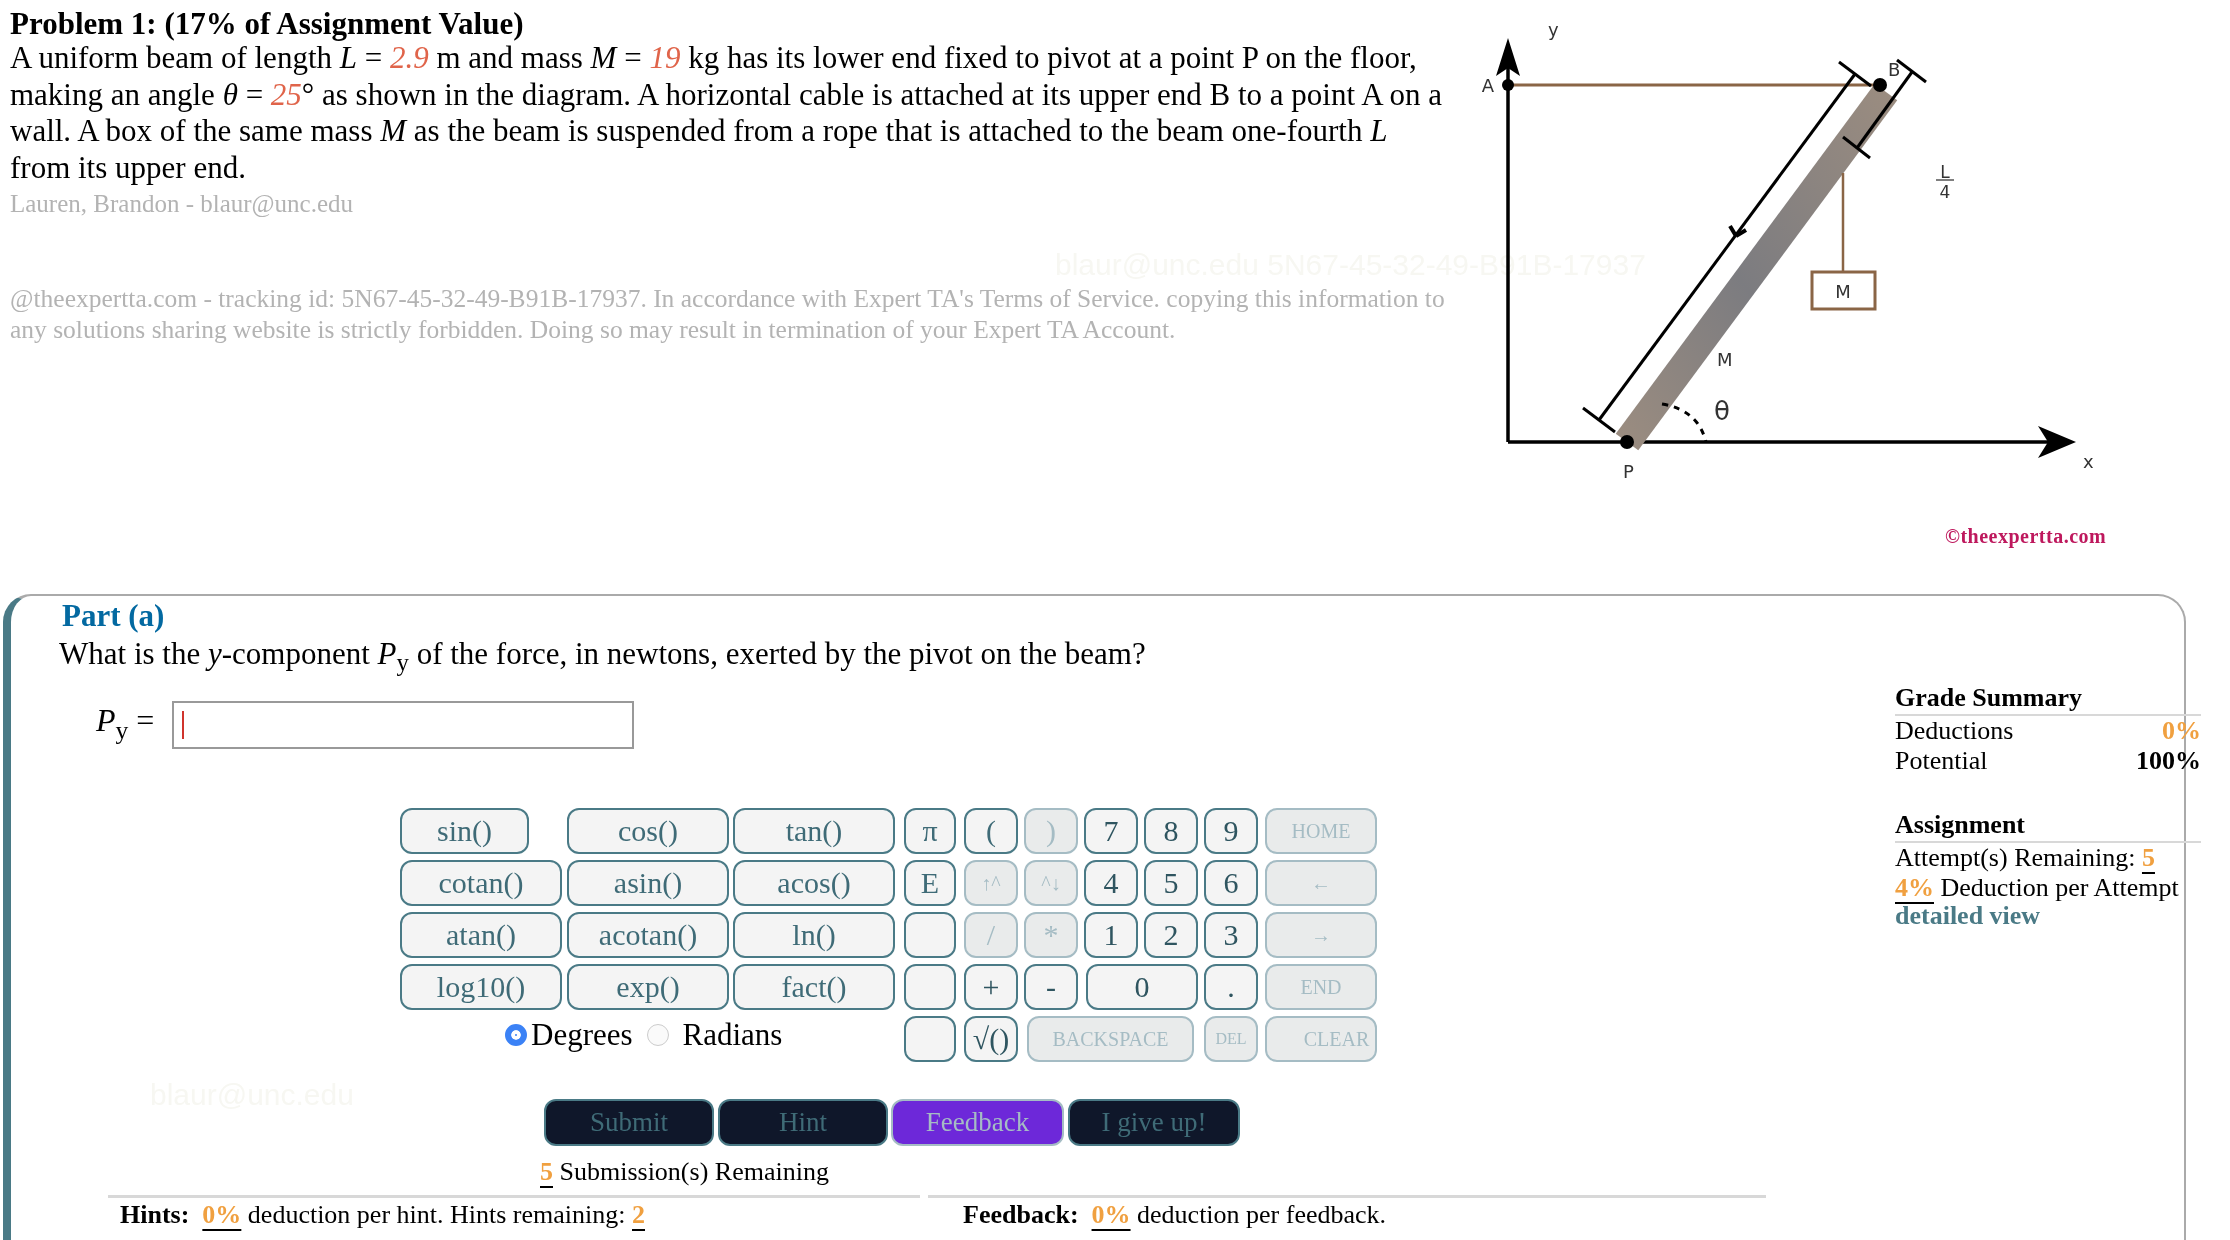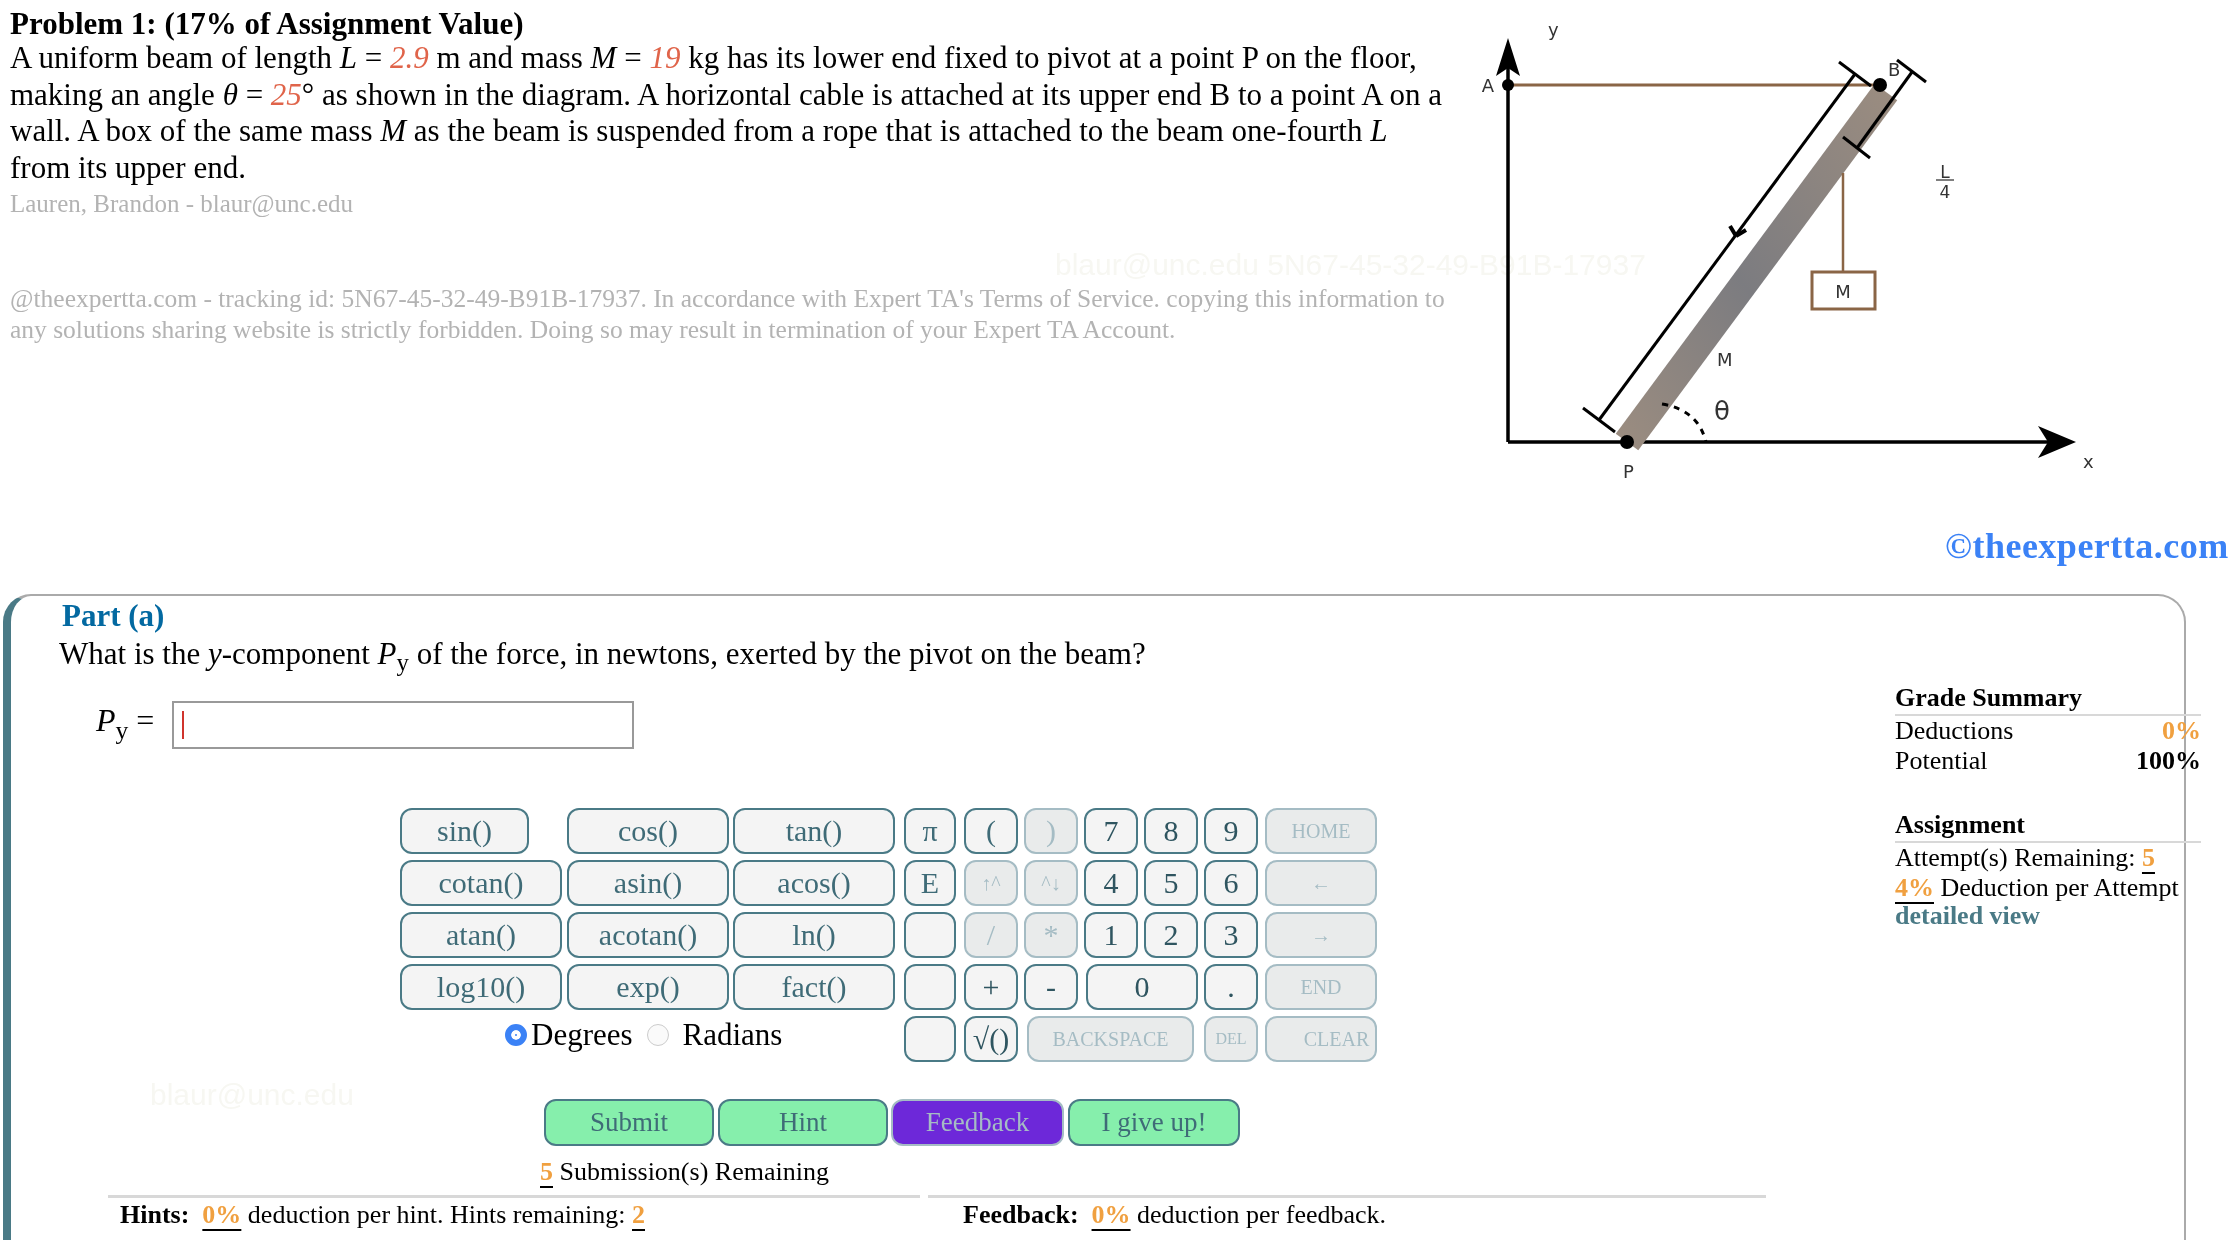--- a/index.html
+++ b/index.html
@@ -13,21 +13,21 @@
   .problem {
     left: 10px; top: 40px; width: 1440px; font-size: 31px; line-height: 36.5px;
   }
   .problem i { font-style: italic; }
   .val { color: #e0644a; font-style: italic; }
   .author { left: 10px; top: 190px; font-size: 25px; color: #b3b3b3; }
   .tracking {
     left: 10px; top: 284px; width: 1440px; font-size: 25.5px; line-height: 30.5px; color: #b3b3b3;
   }
   .wm { color: #f7f7f2; font-family: "Liberation Sans", "DejaVu Sans", sans-serif; font-size: 30px; }
-  .copyright { left: 1945px; top: 525px; font-size: 36px; font-weight: bold; color: #3b82f6; letter-spacing: 0.5px; }
+  .copyright { left: 1945px; top: 525px; font-size: 20px; font-weight: bold; color: #be185d; letter-spacing: 0.5px; }
 
   
   .panel {
     left: 3px; top: 594px; width: 2183px; height: 700px;
     border: 2px solid #aaaaaa; border-left: 8px solid #4a7a86;
     border-radius: 28px 28px 0 0;
   }
   .part-title { left: 62px; top: 598px; font-size: 31px; font-weight: bold; color: #0369a1; }
   .question { left: 59px; top: 636px; font-size: 31px; }
   .question i { font-style: italic; }
@@ -53,21 +53,21 @@
   .kbtn.tiny { font-size: 16px; }
   .kbtn.num { color: #2f5560; }
 
   .radio-row { left: 505px; top: 1017px; font-size: 31px; display: flex; align-items: center; }
   .radio { width: 22px; height: 22px; border-radius: 50%; display: inline-block; margin-right: 4px; }
   .radio.on { background: #3b82f6; border: 6px solid #3b82f6; box-shadow: inset 0 0 0 4px #fff; }
   .radio.off { border: 1.5px solid #ccc; background: #fafafa; margin-left: 14px; margin-right: 14px; }
 
   .sbtn {
     position: absolute; top: 1099px; height: 47px;
-    border: 2px solid #4a7a86; border-radius: 12px; background: #86efac;
+    border: 2px solid #4a7a86; border-radius: 12px; background: #0f172a;
     color: #3f6b77; font-size: 27px; display: flex; align-items: center; justify-content: center;
   }
   .sbtn.dis { border-color: #a5bcc4; background: #6d28d9; color: #a5bcc4; }
   .subs-remaining { left: 540px; top: 1157px; font-size: 26px; }
   .orange { color: #f0a040; font-weight: bold; }
   .ul { text-decoration: underline; text-decoration-color: #000; text-underline-offset: 6px; }
   .divider { height: 3px; background: #d8d8d8; }
   .hints-line { left: 120px; top: 1200px; font-size: 26px; }
   .feedback-line { left: 963px; top: 1200px; font-size: 26px; }
   .b { font-weight: bold; }

